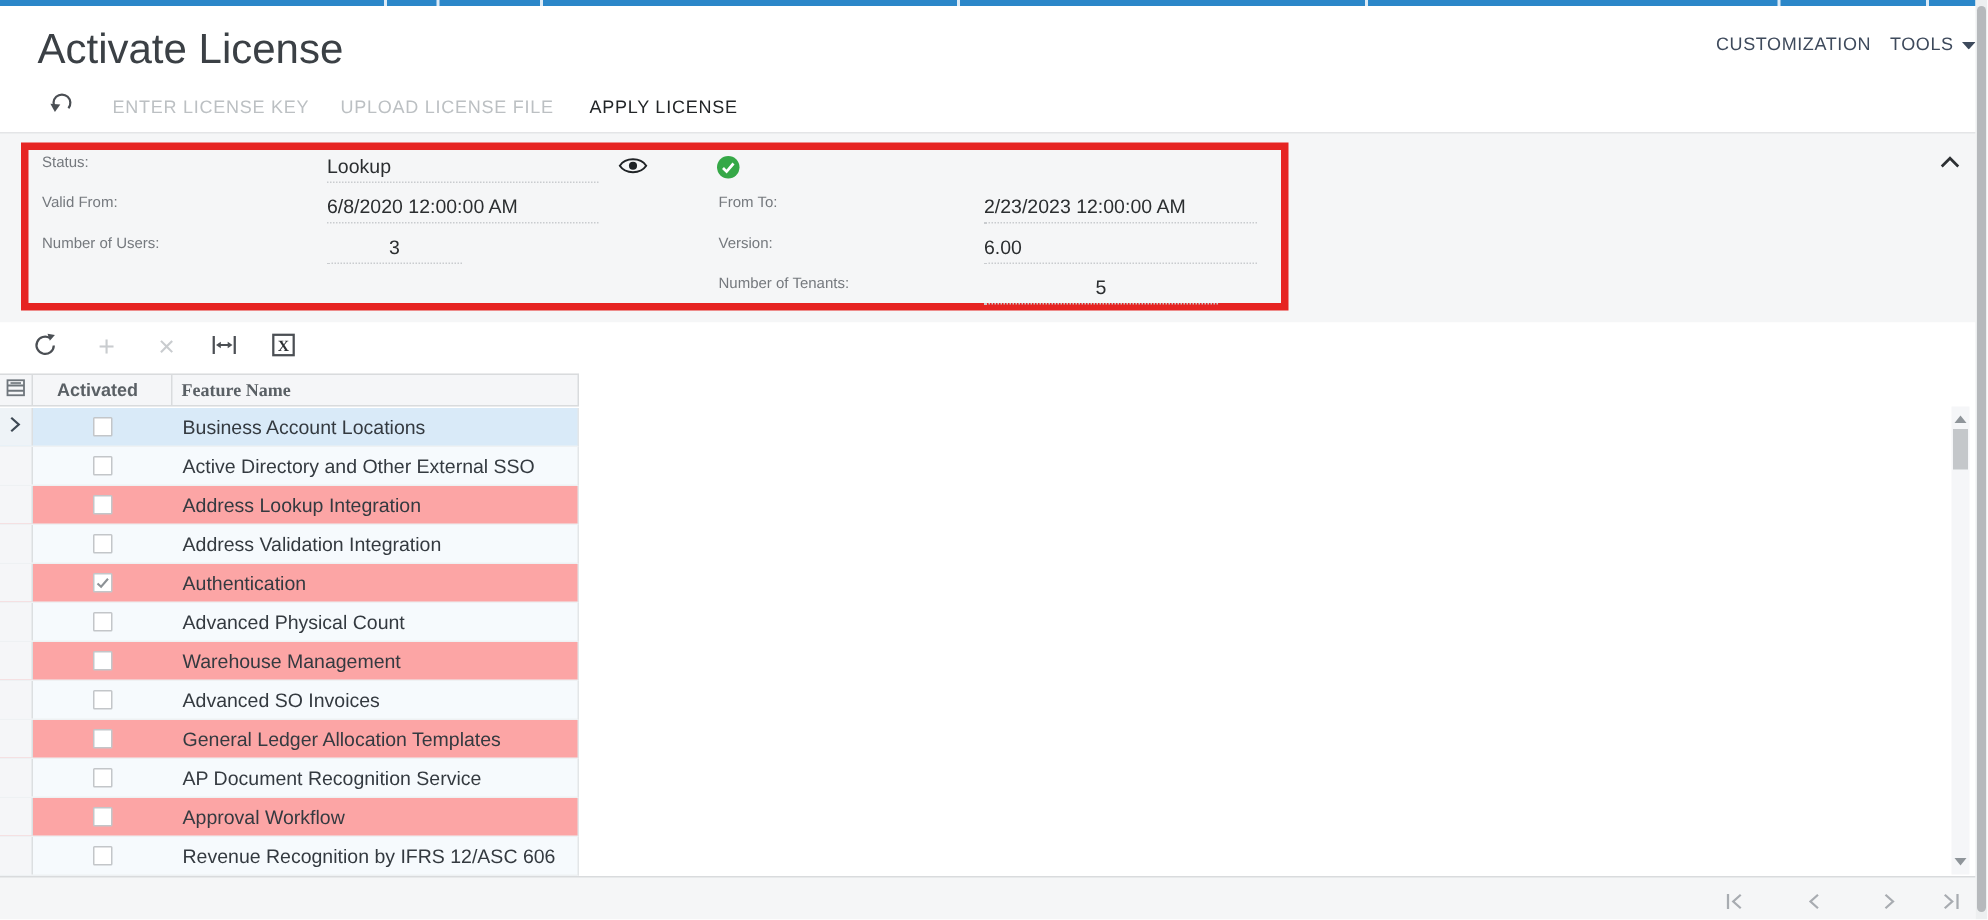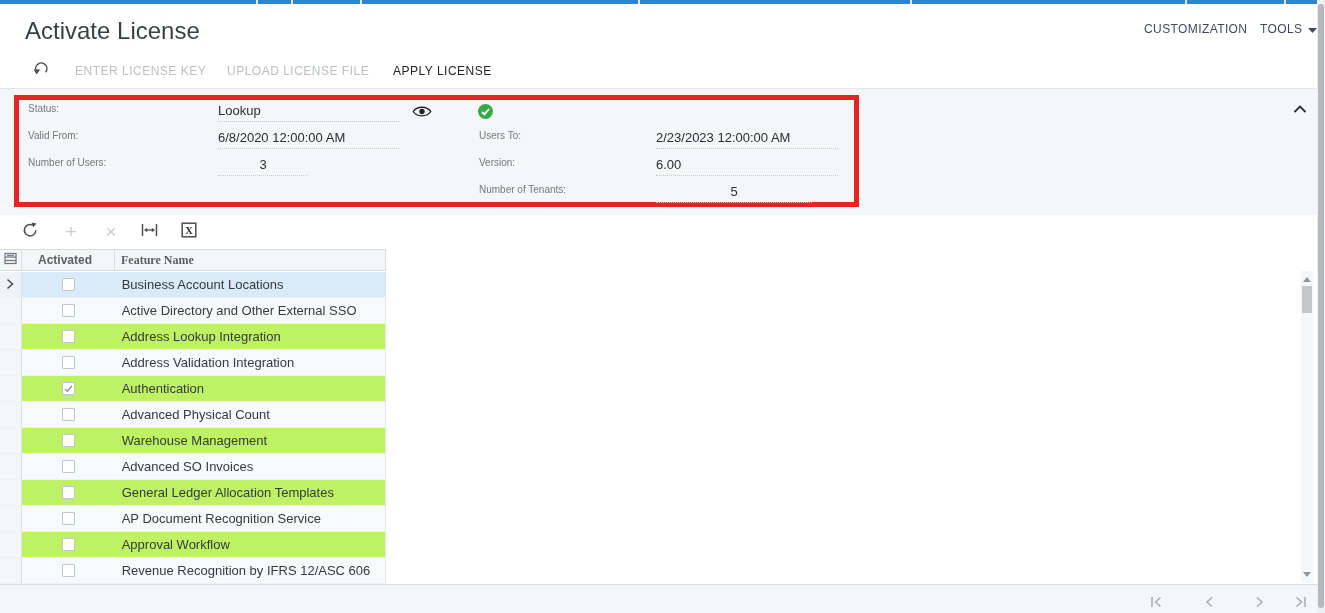--- a/index.html
+++ b/index.html
@@ -10,21 +10,21 @@
   }
   
   .top-accent { position:absolute; left:0; top:0; width:1317px; height:4px; background:#2b87c9; }
   .top-accent .gap { position:absolute; top:0; width:2px; height:4px; background:#ddeaf5; }
 
   
   .page-scrollbar { position:absolute; right:0; top:0; width:8px; height:613px; background:#edeff0; }
   .page-scrollbar .thumb { position:absolute; left:1px; top:4px; width:6px; height:604px; background:#b6b9bc; border-radius:3px; }
 
   
-  .page-title { position:absolute; left:25px; top:17px; font-size:24px; color:#3b4045; }
+  .page-title { position:absolute; left:25px; top:17px; font-size:28px; color:#3b4045; }
   .hdr-link { position:absolute; top:22px; font-size:12px; letter-spacing:.4px; color:#3e4a5c; cursor:pointer; }
   .hdr-link.customization { left:1144px; }
   .hdr-link.tools { left:1260px; display:flex; align-items:center; gap:6px; }
 
   
   .cmd-toolbar { position:absolute; left:12px; top:52px; width:1317px; height:35px; }
   .undo-btn { position:absolute; left:20px; top:7px; width:20px; height:20px; cursor:pointer; }
   .cmd-btn { position:absolute; top:12px; font-size:12px; letter-spacing:.5px; cursor:pointer; }
   .cmd-btn.disabled { color:#bcc0c3; cursor:default; }
   .cmd-btn.primary { color:#222527; font-weight:500; }
@@ -51,21 +51,21 @@
 
   
   .thead { position:absolute; left:0; top:249px; width:386px; height:22px; display:flex;
            background:#f5f6f8; border-top:1px solid #d9dbdd; border-bottom:1px solid #d9dbdd;
            font-size:12px; font-weight:bold; color:#5a6065; }
   .thead .hc { border-right:1px solid #d9dbdd; display:flex; align-items:center; }
   .hc.gutter { width:22px; justify-content:center; }
   .hc.act { width:93px; padding-left:16px; }
   .hc.feat { width:271px; padding-left:6px;font-family:Liberation Serif, serif; }
   .tbody { position:absolute; left:0; top:272px; width:386px; }
-  .trow { display:flex; height:26px; border-bottom:1px solid #eef1f3; border-right:1px solid #e3e6e8; background:#bef264; cursor:pointer; }
+  .trow { display:flex; height:26px; border-bottom:1px solid #eef1f3; border-right:1px solid #e3e6e8; background:#fca5a5; cursor:pointer; }
   .trow:nth-child(even) { background:#f6fafd; }
   .trow.selected { background:#d9eaf8; }
   .cell { display:flex; align-items:center; }
   .cell.gutter { width:22px; background:#f5f6f8; border-right:1px solid #dcdfe1; justify-content:center; }
   .trow.selected .cell.gutter { background:#eef3f7; }
   .cell.act { width:93px; justify-content:center; }
   .cell.feat { width:271px; padding-left:7px; font-size:13px; color:#343a40; white-space:nowrap; overflow:hidden; }
   .cb { width:13px; height:13px; background:#fff; border:1px solid #c3c6c9; border-radius:1px;
         display:flex; align-items:center; justify-content:center; }
 
@@ -134,21 +134,21 @@
       <path d="M1.2 6.5 C5 0.8 15 0.8 18.8 6.5 C15 12.2 5 12.2 1.2 6.5 Z" fill="none" stroke="#1f2326" stroke-width="1.3"></path>
       <circle cx="10" cy="6.5" r="2.7" fill="#1f2326"></circle>
     </svg>
   </div>
   <div class="okcheck">
     <svg width="9" height="8" viewBox="0 0 9 8">
         <polyline points="1,4 3.4,6.4 8,1" fill="none" stroke="#fff" stroke-width="1.8"></polyline>
       </svg>
   </div>
 
-  <div class="fld-label lbl-r r1">Users To:</div>
+  <div class="fld-label lbl-r r1">From To:</div>
   <div class="fld-value val-r r1">2/23/2023 12:00:00 AM</div>
 
   <div class="fld-label lbl-r r2">Version:</div>
   <div class="fld-value val-r r2">6.00</div>
 
   <div class="fld-label lbl-r r3">Number of Tenants:</div>
   <div class="fld-value val-r r3 center" style="width:156px">5</div>
 
   <div class="collapse-btn">
     <span>

